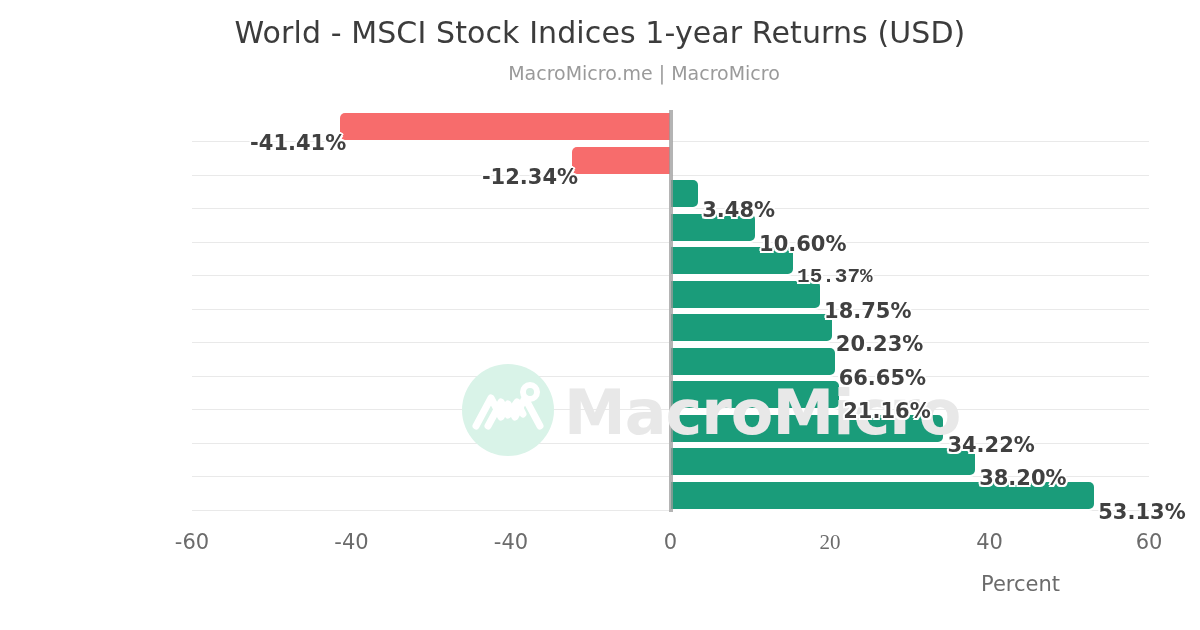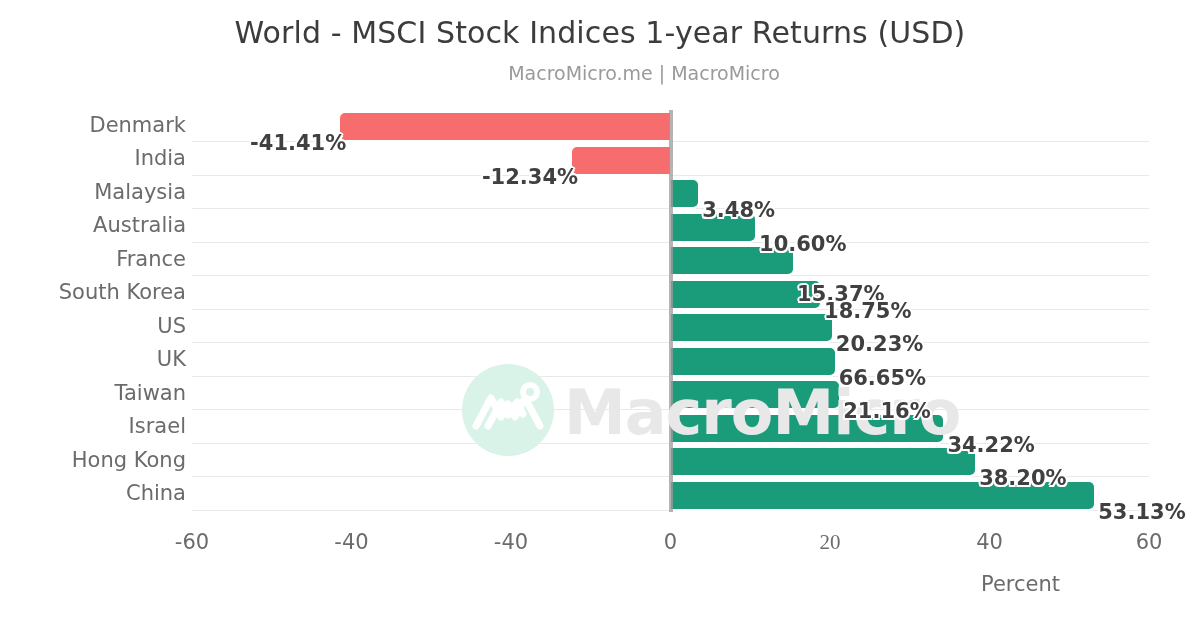--- a/index.html
+++ b/index.html
@@ -179,34 +179,20 @@
   }
 </style>
 </head>
 <body>
 
 <div id="chart-root">
 
   <div class="chart-title">World - MSCI Stock Indices 1-year Returns (USD)</div>
   <div class="chart-subtitle">MacroMicro.me | MacroMicro</div>
 
-  <div id="y-axis">
-      <div class="ytick" style="top: 2.5px;">Denmark</div>
-      <div class="ytick" style="top: 36px;">India</div>
-      <div class="ytick" style="top: 69.5px;">Malaysia</div>
-      <div class="ytick" style="top: 103px;">Australia</div>
-      <div class="ytick" style="top: 136.5px;">France</div>
-      <div class="ytick" style="top: 170px;">South Korea</div>
-      <div class="ytick" style="top: 203.5px;">US</div>
-      <div class="ytick" style="top: 237px;">UK</div>
-      <div class="ytick" style="top: 270.5px;">Taiwan</div>
-      <div class="ytick" style="top: 304px;">Israel</div>
-      <div class="ytick" style="top: 337.5px;">Hong Kong</div>
-      <div class="ytick" style="top: 371px;">China</div>
-    </div>
 
   <div id="plot-area">
     <div id="gridlines">
         <div class="gridline" style="top: 31px;"></div>
         <div class="gridline" style="top: 65px;"></div>
         <div class="gridline" style="top: 98px;"></div>
         <div class="gridline" style="top: 132px;"></div>
         <div class="gridline" style="top: 165px;"></div>
         <div class="gridline" style="top: 199px;"></div>
         <div class="gridline" style="top: 232px;"></div>
@@ -237,21 +223,21 @@
         <path d="M28 64 L41 40 L48 53 L57 40 L63 52" fill="none" stroke="#ffffff" stroke-width="7" stroke-linecap="round" stroke-linejoin="round"></path>
         <circle cx="70" cy="30" r="7" fill="none" stroke="#ffffff" stroke-width="6"></circle>
       </svg>
       <div id="watermark-text">MacroMicro</div>
     </div>
     <div id="value-labels">
         <div class="value-label" style="top: 21px; left: 154.255px; transform: translateX(-100%);">-41.41%</div>
         <div class="value-label" style="top: 54.5px; left: 386.088px; transform: translateX(-100%);">-12.34%</div>
         <div class="value-label" style="top: 88px; left: 510.253px;">3.48%</div>
         <div class="value-label" style="top: 121.5px; left: 567.035px;">10.60%</div>
-        <div class="value-label" style="top: 172px; left: 605.076px;">15.37%</div>
+        <div class="value-label" style="top: 155px; left: 605.076px; font-family: Liberation Mono, monospace;">15.37%</div>
         <div class="value-label" style="top: 188.5px; left: 632.031px;">18.75%</div>
         <div class="value-label" style="top: 222px; left: 643.834px;">20.23%</div>
         <div class="value-label" style="top: 255.5px; left: 646.625px;">66.65%</div>
         <div class="value-label" style="top: 289px; left: 651.251px;">21.16%</div>
         <div class="value-label" style="top: 322.5px; left: 755.404px;">34.22%</div>
         <div class="value-label" style="top: 356px; left: 787.145px;">38.20%</div>
         <div class="value-label" style="top: 389.5px; left: 906.212px;">53.13%</div>
       </div>
   <div class="zero-line" style="left: 476.5px;"></div>
     </div>

